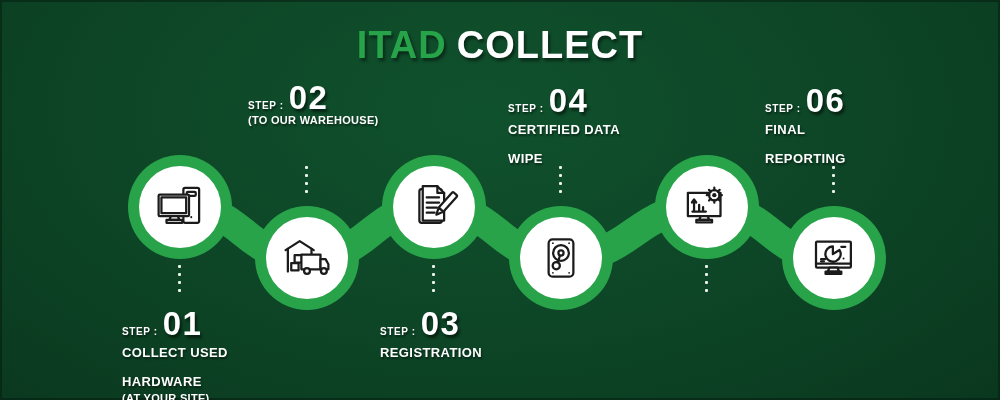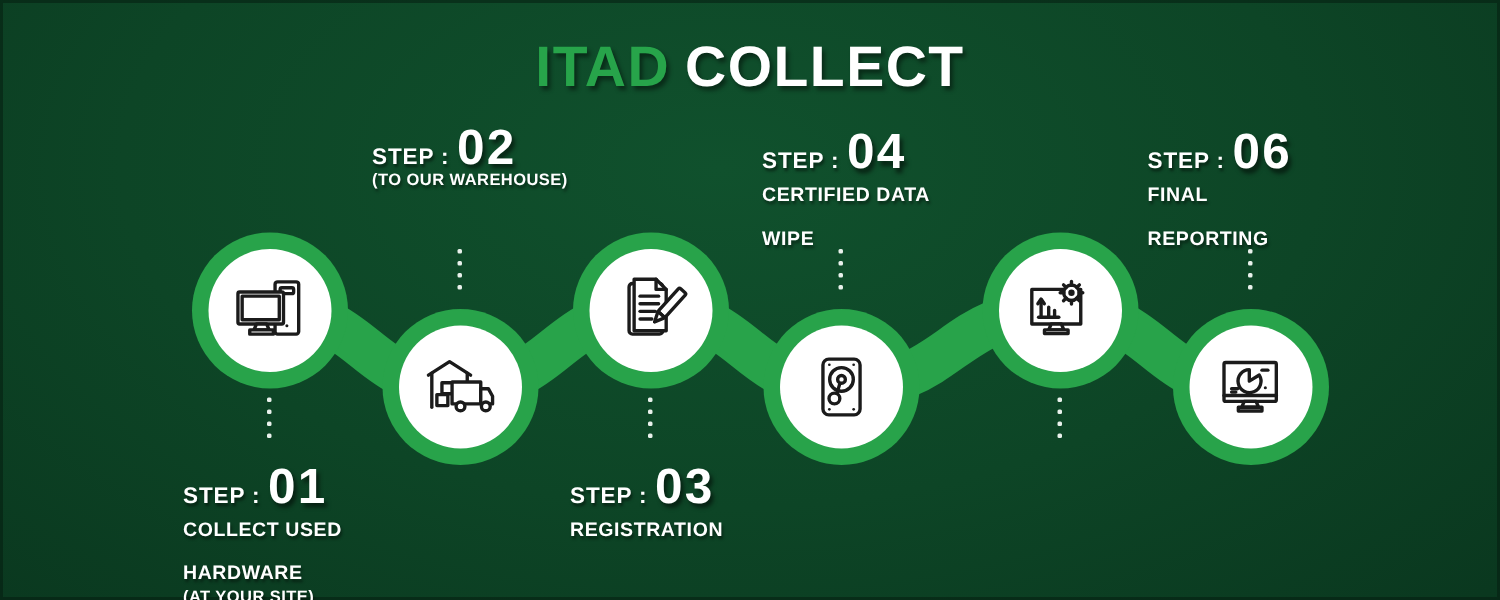--- a/index.html
+++ b/index.html
@@ -16,21 +16,21 @@
   }
   .t-green{color:#27a44a;margin-top:20px;}
   .t-white{color:#ffffff;margin-left:10px;}
   .chain{position:absolute;left:0;top:0;}
   .icon-box{position:absolute;width:54px;height:54px;}
   .icon-box svg{width:54px;height:54px;display:block;}
   .dots{position:absolute;display:flex;flex-direction:column;gap:5px;}
   .dots i{width:3px;height:3px;background:#e9f1ec;border-radius:1px;display:block;}
   .step-label{position:absolute;color:#fff;}
   .head{display:flex;align-items:baseline;gap:5px;}
-  .prefix{font-size:15px;font-weight:700;letter-spacing:.6px;text-shadow:1px 2px 2px rgba(0,0,0,.5);}
+  .prefix{font-size:10px;font-weight:700;letter-spacing:.6px;text-shadow:1px 2px 2px rgba(0,0,0,.5);}
   .num{font-size:33px;font-weight:800;letter-spacing:1.5px;line-height:.95;text-shadow:2px 3px 3px rgba(0,0,0,.55);}
   .line{font-size:13px;font-weight:700;letter-spacing:.4px;line-height:1.3;margin-top:12px;text-shadow:1px 2px 2px rgba(0,0,0,.45);}
   .line.first{margin-top:6px;}
   .subline{font-size:11px;font-weight:700;letter-spacing:.3px;line-height:1.3;text-shadow:1px 2px 2px rgba(0,0,0,.45);}
   .ic{fill:none;stroke:#1b1b1b;stroke-width:2;stroke-linecap:round;stroke-linejoin:round;}
   .icf{fill:#1b1b1b;stroke:none;}
   .icw{fill:#ffffff;}
 </style>
 </head>
 <body>

